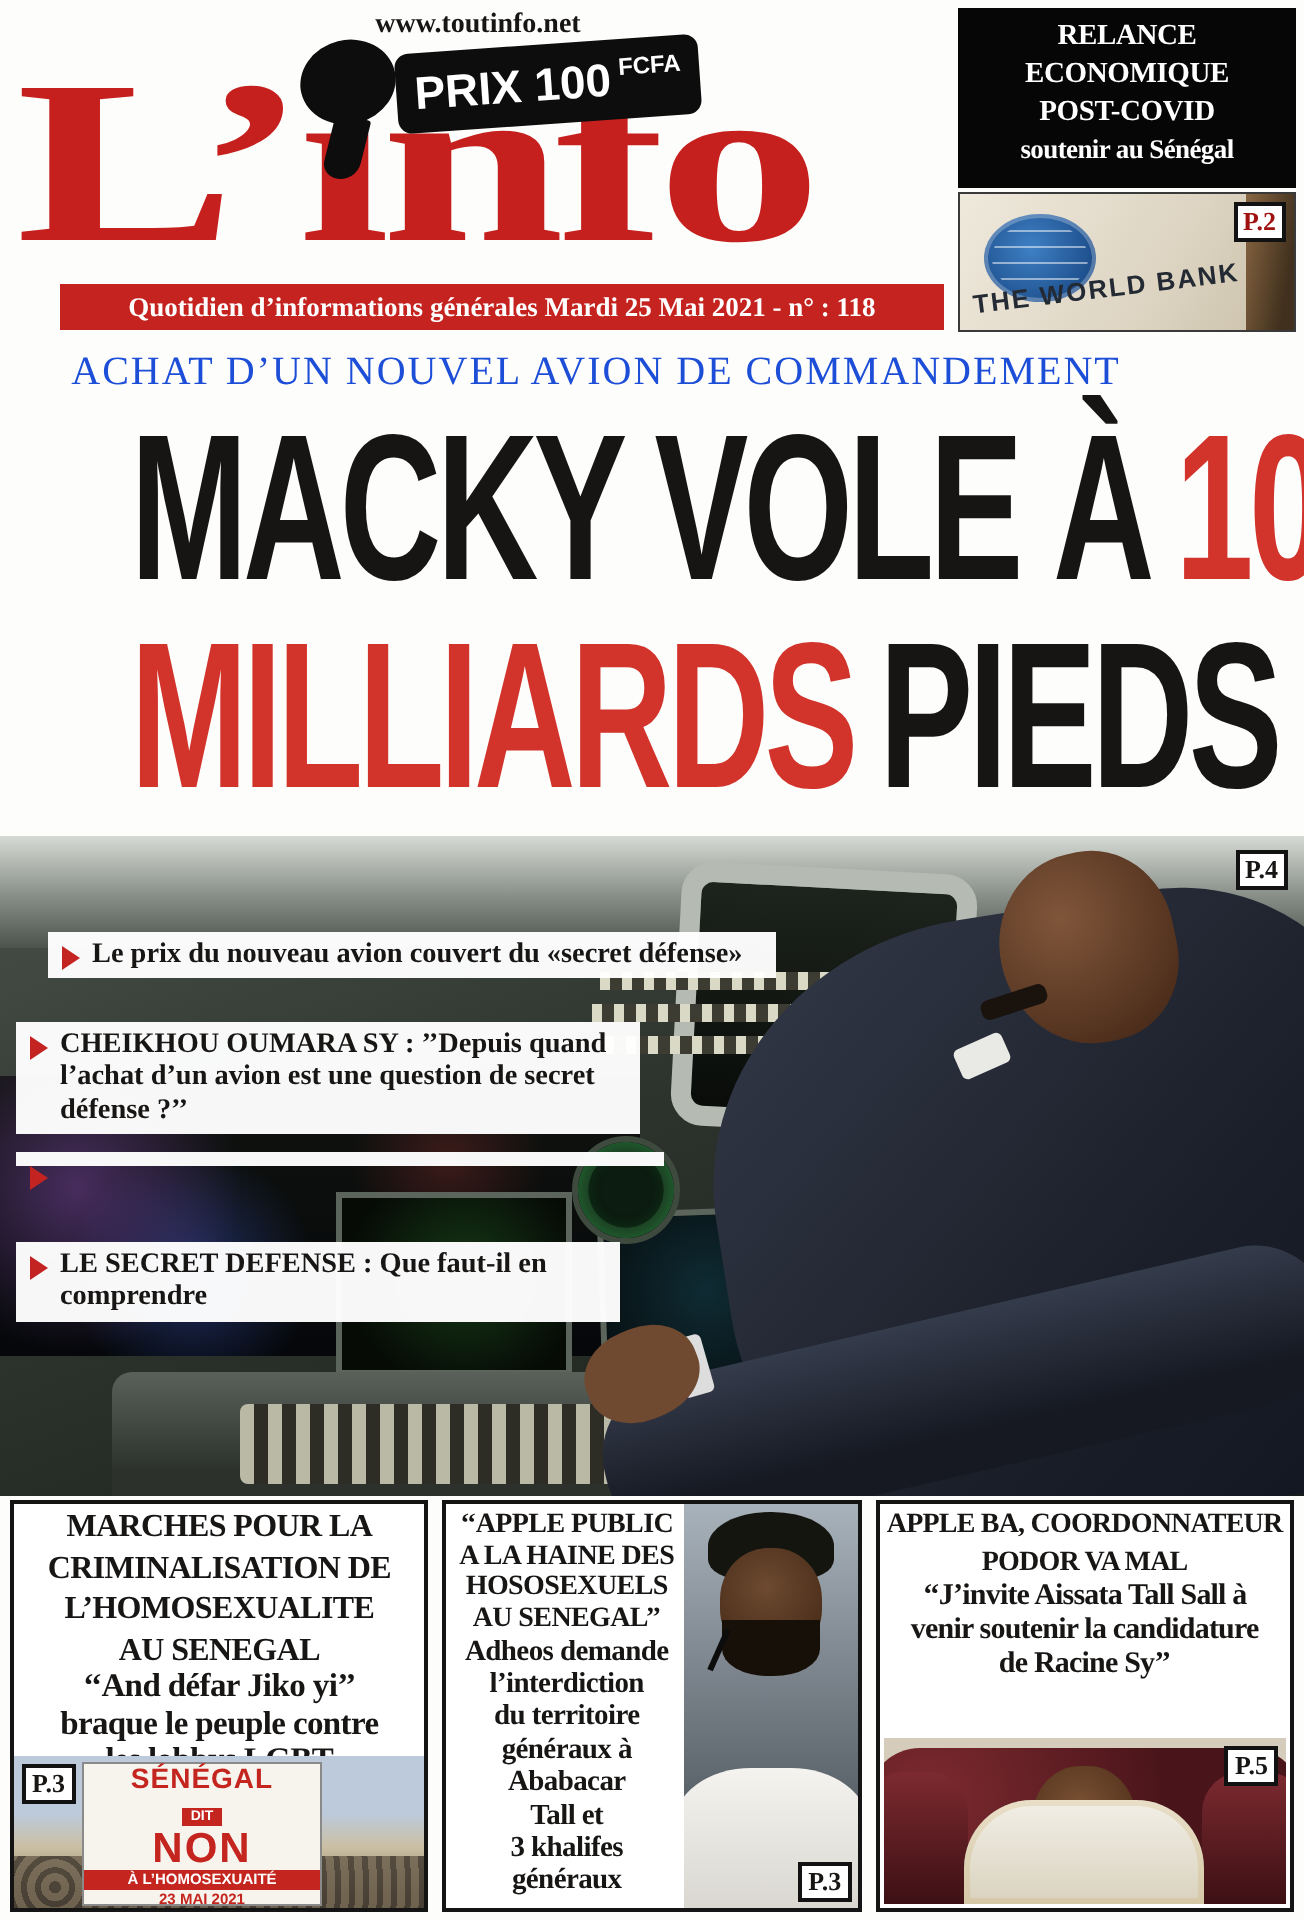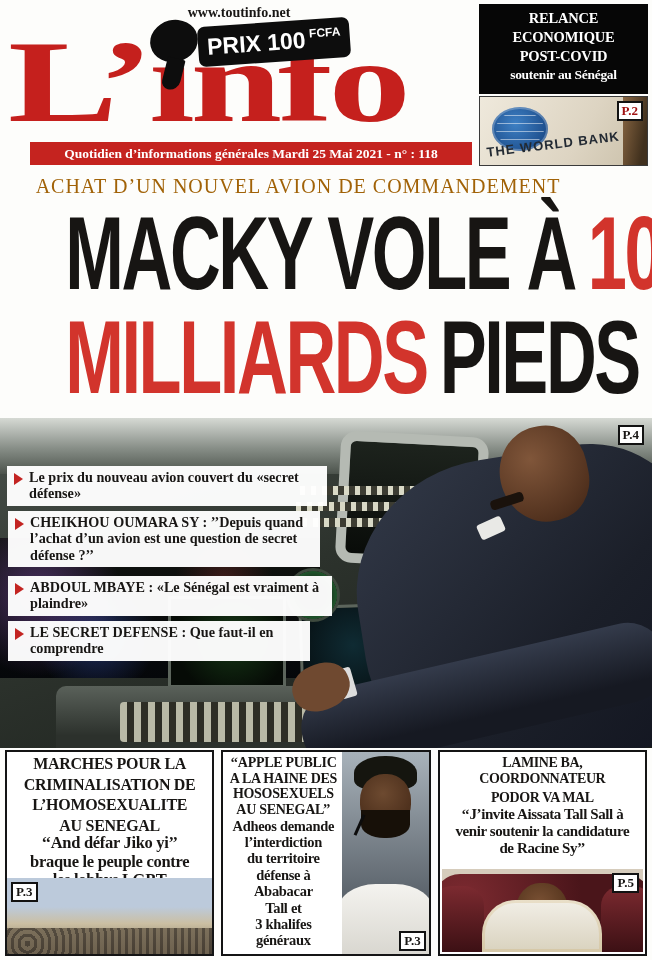--- a/index.html
+++ b/index.html
@@ -45,21 +45,21 @@
            background:linear-gradient(100deg,#8a6743,#4a3categorie 80%);
            background:linear-gradient(100deg,#8a6743,#40301d 80%);}
 
   
   .badge{position:absolute;background:#fff;border:2px solid #121212;font-weight:bold;
          font-size:13px;line-height:16px;padding:0 3px;z-index:9;}
   .badge.red{color:#a01212;}
 
   
   .kicker{position:absolute;top:175px;left:0;width:596px;text-align:center;font-size:20px;
-          letter-spacing:1px;color:#a16207;}
+          letter-spacing:1px;color:#1d4ed8;}
   .hl{position:absolute;left:0;width:652px;text-align:center;white-space:nowrap;
       font-family:"Liberation Sans","DejaVu Sans",sans-serif;font-weight:bold;
       font-size:88px;line-height:1;letter-spacing:-3px;transform:scale(.8,1.18);
       transform-origin:50% 0;color:#171513;}
   .hl .red{color:#d2342c;margin-left:16px;}
   .hl .redl{color:#d2342c;margin-right:16px;}
   .hl1{top:202px;}
   .hl2{top:306px;}
 
   
@@ -212,80 +212,86 @@
     <div class="p-suit"></div>
     <div class="p-head"></div>
     <div class="p-glasses"></div>
     <div class="p-collar"></div>
     <div class="p-arm"></div>
     <div class="p-cuff"></div>
     <div class="p-hand"></div>
     <div class="badge" style="right:8px;top:7px;">P.4</div>
   </div>
 
-  <div class="note" style="left:7px;top:466px;width:320px;">
+  <div class="note" style="left:24px;top:466px;width:364px;">
     <span class="tri"></span>
     <span>Le prix du nouveau avion couvert du «secret défense»</span>
   </div>
   <div class="note" style="left:8px;top:511px;width:312px;">
     <span class="tri"></span>
     <span>CHEIKHOU OUMARA SY : ’’Depuis quand l’achat d’un avion est une question de secret défense ?’’</span>
   </div>
   <div class="note" style="left:8px;top:576px;width:324px;">
     <span class="tri"></span>
-    <span>ABDOUL MBAYE : «Le Sénégal est vraiment à plaindre»</span>
   </div>
   <div class="note" style="left:8px;top:621px;width:302px;">
     <span class="tri"></span>
     <span>LE SECRET DEFENSE : Que faut-il en comprendre</span>
   </div>
 
   <div class="bottom">
 
     <div class="card c1">
       <div class="tl">MARCHES POUR LA</div>
       <div class="tl">CRIMINALISATION DE</div>
       <div class="tl">L’HOMOSEXUALITE</div>
       <div class="tl">AU SENEGAL</div>
       <div class="sub">‘‘And défar Jiko yi’’</div>
       <div class="sub">braque le peuple contre</div>
       <div class="sub">les lobbys LGBT</div>
       <div class="c1-photo">
         <div class="crowd"></div>
+        <div class="banner">
+          <div class="bn1">SÉNÉGAL</div>
+          <div><span class="bn2">DIT</span></div>
+          <div class="bn3">NON</div>
+          <div class="bn4">À L’HOMOSEXUAITÉ</div>
+          <div class="bn5">23 MAI 2021</div>
+        </div>
         <div class="badge" style="left:4px;top:4px;">P.3</div>
       </div>
     </div>
 
     <div class="card c2">
       <div class="c2-text">
         <div class="tl">‘‘APPLE PUBLIC</div>
         <div class="tl">A LA HAINE DES</div>
         <div class="tl">HOSOSEXUELS</div>
         <div class="tl">AU SENEGAL’’</div>
         <div class="body">Adheos demande</div>
         <div class="body">l’interdiction</div>
         <div class="body">du territoire</div>
-        <div class="body">défense à</div>
+        <div class="body">généraux à</div>
         <div class="body">Ababacar</div>
         <div class="body">Tall et</div>
         <div class="body">3 khalifes</div>
         <div class="body">généraux</div>
       </div>
       <div class="c2-photo">
         <div class="beanie"></div>
         <div class="face"></div>
         <div class="beard"></div>
         <div class="mic"></div>
         <div class="robe"></div>
         <div class="badge" style="right:3px;bottom:3px;">P.3</div>
       </div>
     </div>
 
     <div class="card c3">
-      <div class="tl">LAMINE BA, COORDONNATEUR</div>
+      <div class="tl">APPLE BA, COORDONNATEUR</div>
       <div class="tl">PODOR VA MAL</div>
       <div class="quote">‘‘J’invite Aissata Tall Sall à</div>
       <div class="quote">venir soutenir la candidature</div>
       <div class="quote">de Racine Sy’’</div>
       <div class="c3-photo">
         <div class="sofa"></div>
         <div class="sofa-arm" style="left:-10px;"></div>
         <div class="sofa-arm" style="right:-10px;"></div>
         <div class="c3-head"></div>
         <div class="c3-body"></div>

